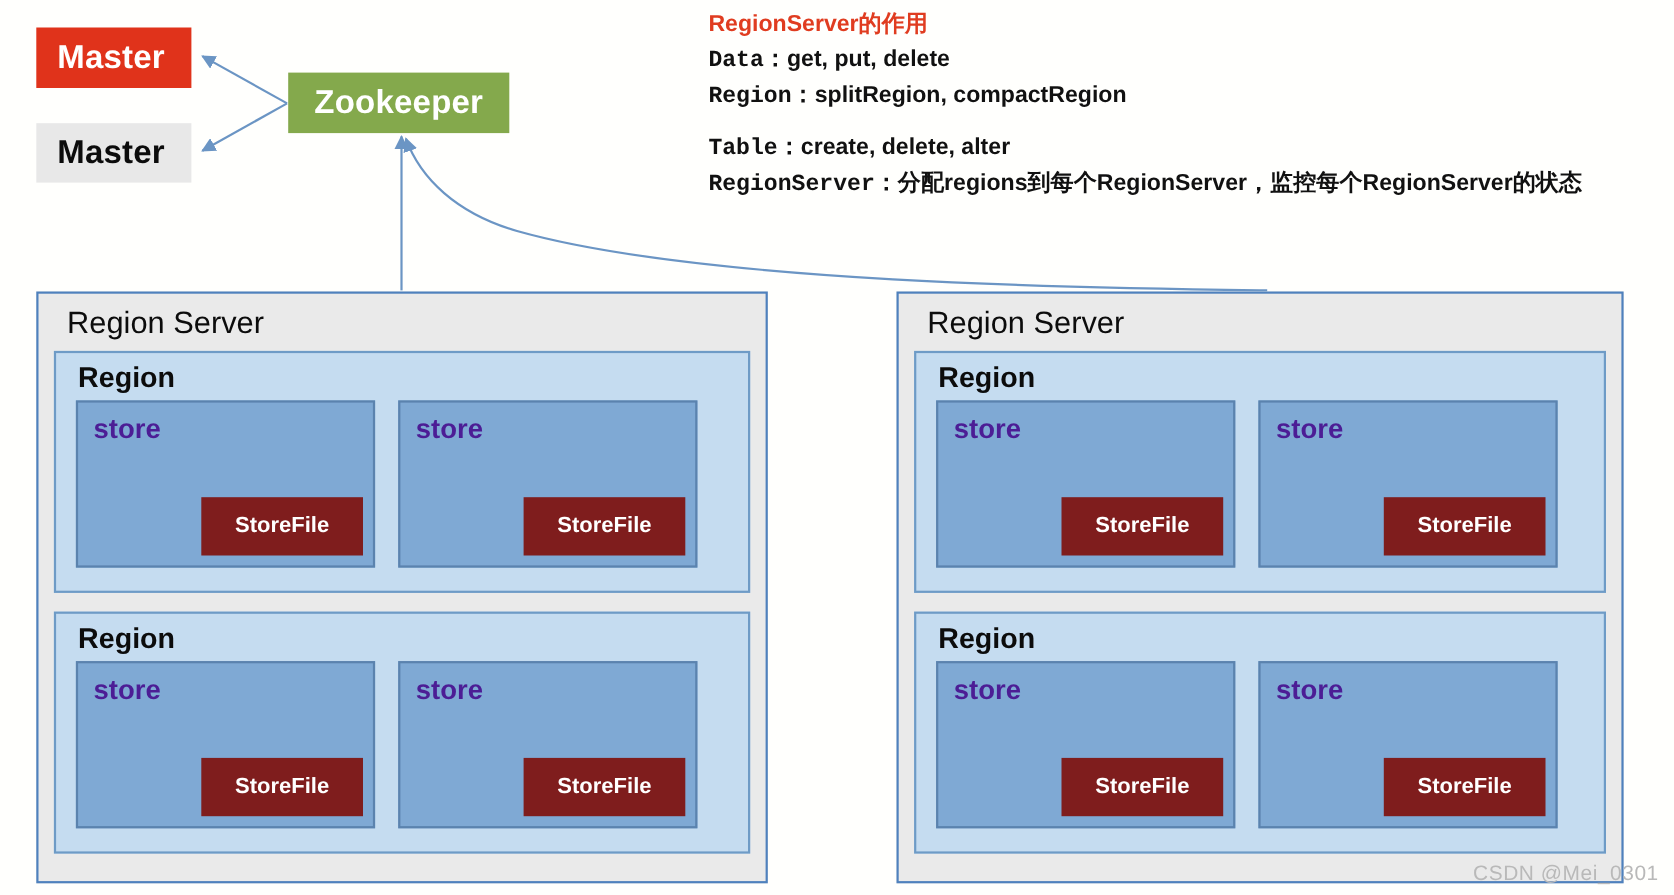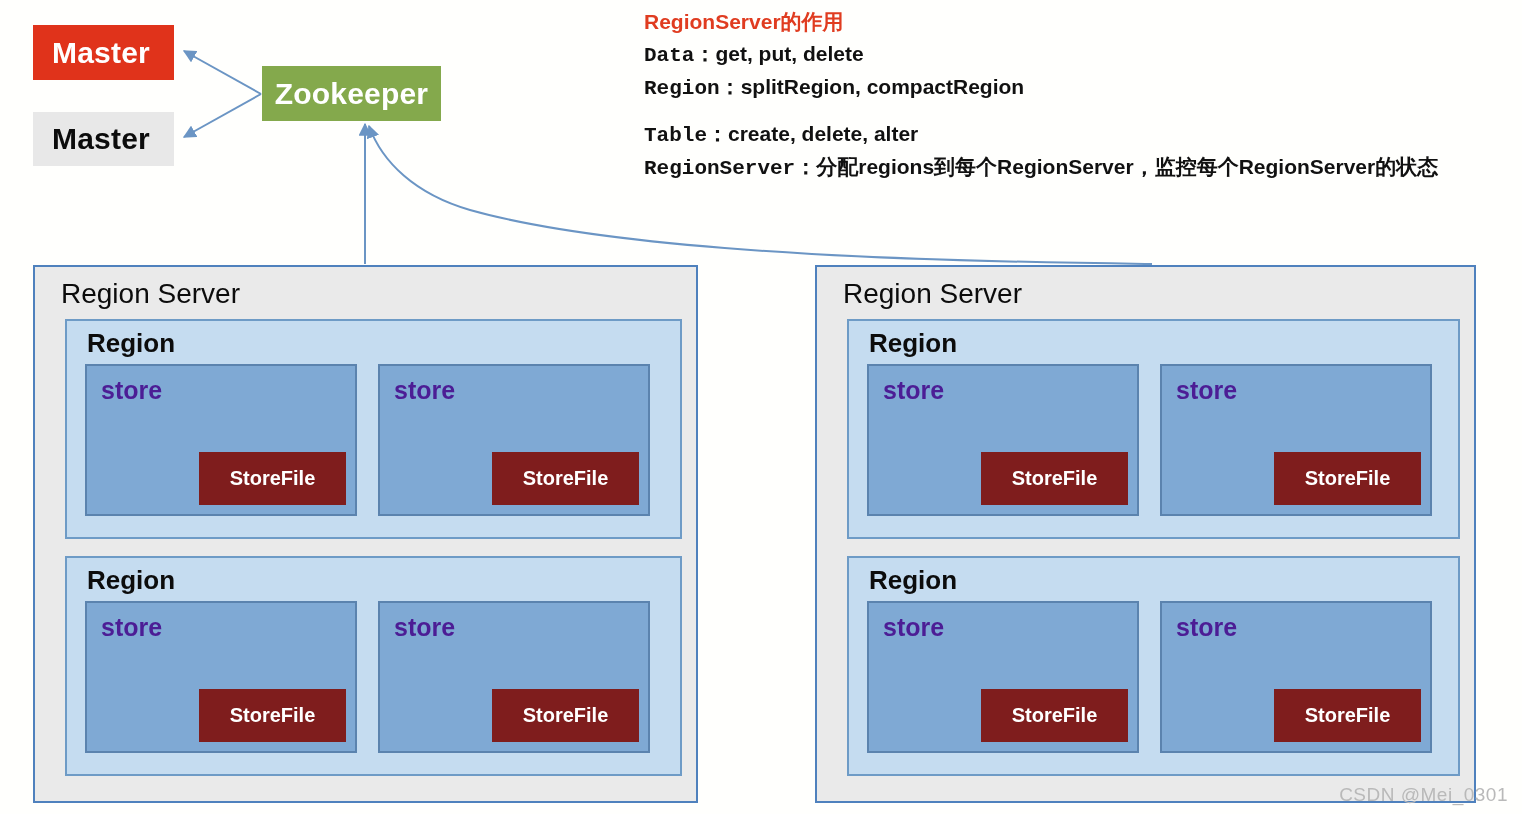--- a/index.html
+++ b/index.html
@@ -33,21 +33,21 @@
     padding-left: 19px;
   }
   #master-standby {
     left: 33px; top: 112px; width: 141px; height: 54px;
     background: #E8E8E8;
     color: #0c0c0c;
     font-size: 30px;
     padding-left: 19px;
   }
   #zookeeper {
-    left: 262px; top: 66px; width: 179px; height: 55px;
+    left: 262px; top: 66px; width: 201px; height: 55px;
     background: #84A94C;
     color: #ffffff;
     font-size: 30px;
     justify-content: center;
   }
 
   
   #connectors {
     position: absolute;
     left: 0; top: 0;
@@ -102,21 +102,20 @@
     margin-bottom: 8px;
   }
 
   .region {
     box-sizing: border-box;
     background: #C5DCF0;
     border: 2px solid #6E9BC6;
     height: 220px;
     padding: 6px 12px 10px 12px;
     margin-bottom: 17px;
-    margin-left: 16px;
   }
   .region:last-child { margin-bottom: 0; }
 
   .region-title {
     font-size: 26px;
     font-weight: bold;
     color: #0c0c0c;
     line-height: 32px;
     padding-left: 8px;
     margin-bottom: 5px;

